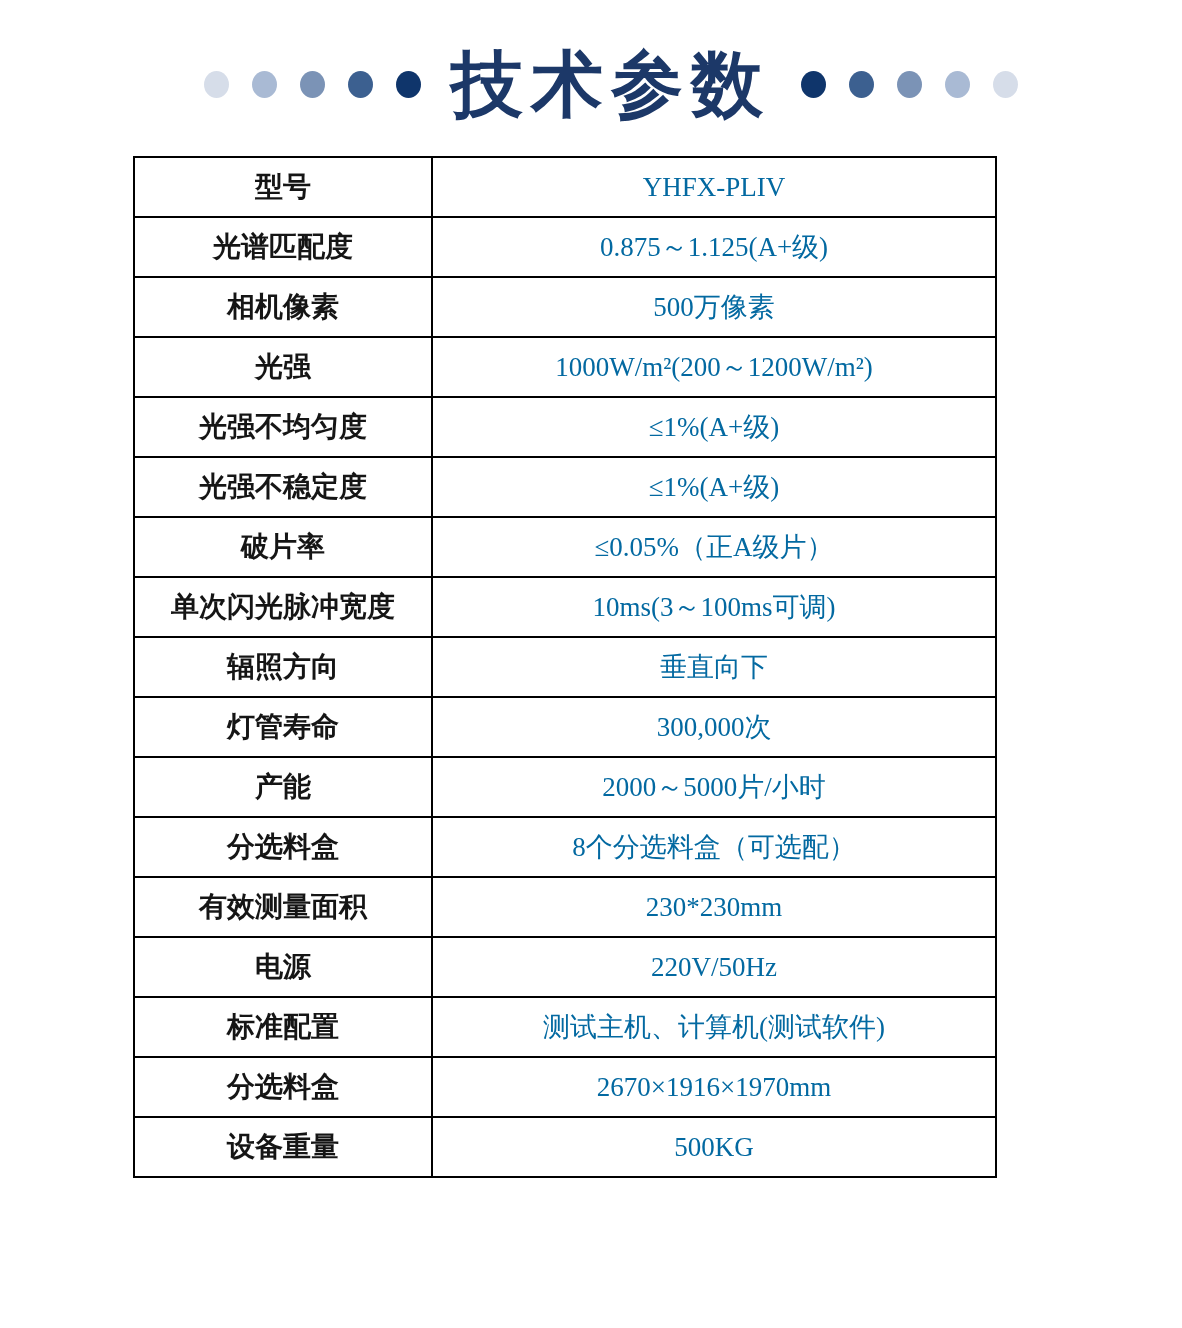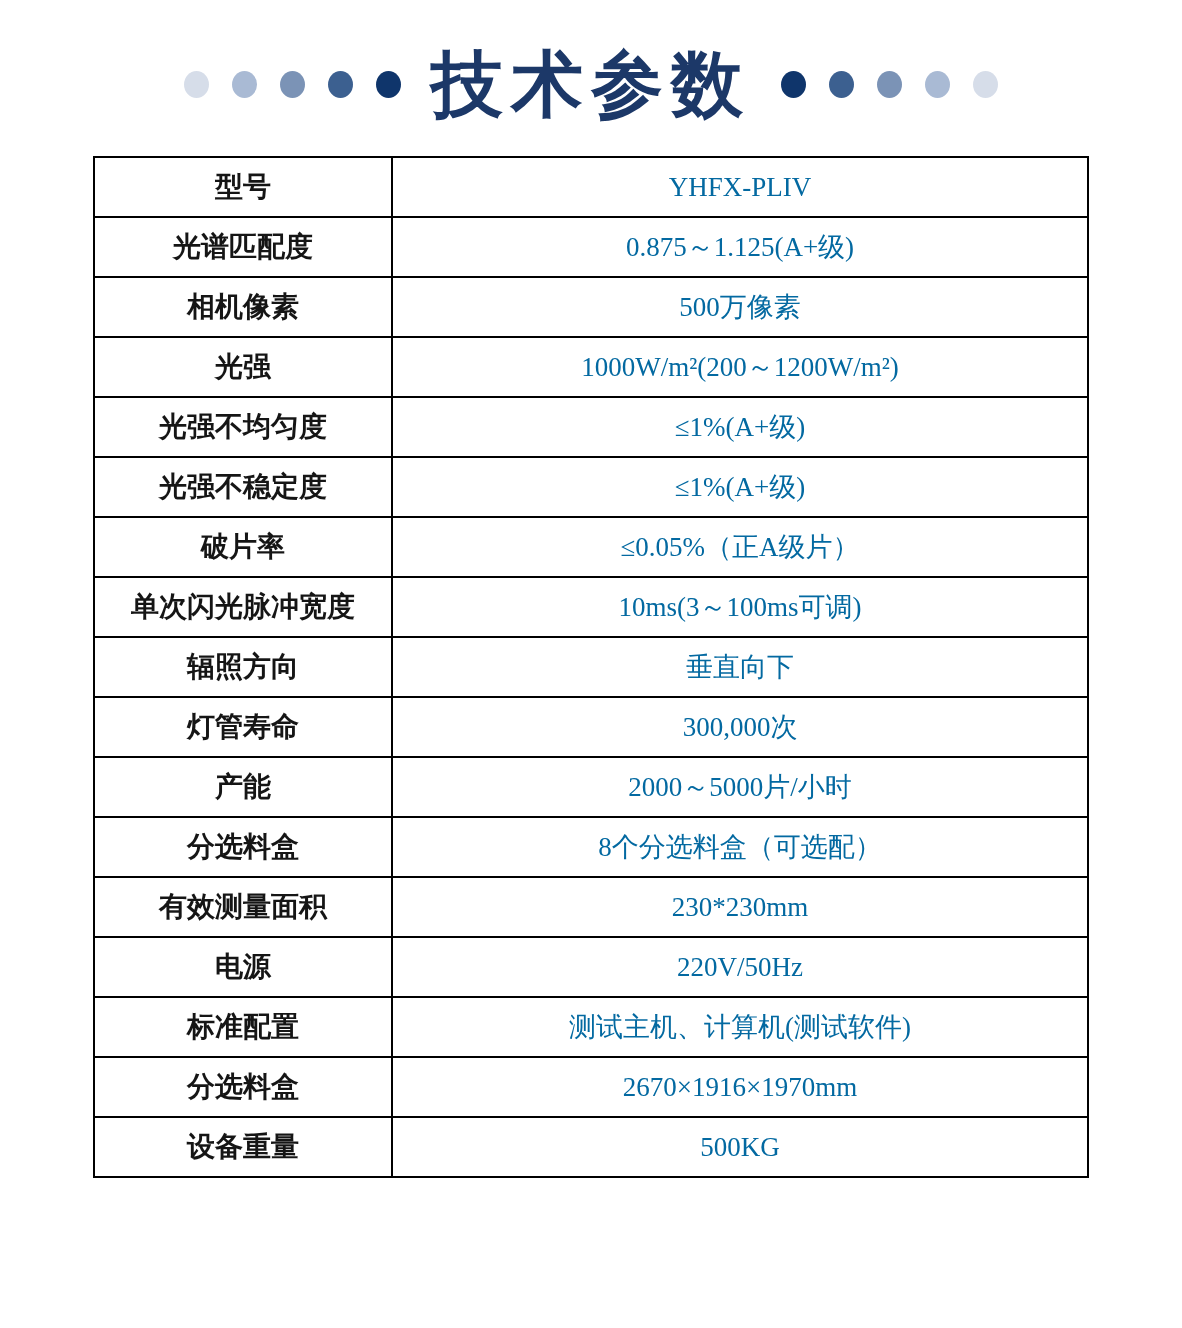--- a/index.html
+++ b/index.html
@@ -11,20 +11,21 @@
     width: 1182px;
     height: 1328px;
     font-family: "Liberation Sans", "DejaVu Sans", sans-serif;
     color: #111;
   }
   .page {
     width: 1182px;
     height: 1328px;
     background: #ffffff;
     box-sizing: border-box;
+    padding-left: 40px;
   }
   .header {
     display: flex;
     align-items: center;
     justify-content: center;
     gap: 30px;
     padding-top: 28px;
     height: 112px;
   }
   .title {
@@ -42,21 +43,21 @@
   }
   .dot {
     width: 25px;
     height: 27px;
     border-radius: 50%;
     flex: 0 0 auto;
   }
   .spec-table {
     border-collapse: collapse;
     table-layout: fixed;
-    width: 996px;
+    width: 864px;
     margin: 16px auto 0 93px;
     border-radius: 10px;
   }
   .spec-table td {
     border: 2px solid #000000;
     height: 58px;
     text-align: center;
     vertical-align: middle;
     padding: 0 8px;
     overflow: hidden;

